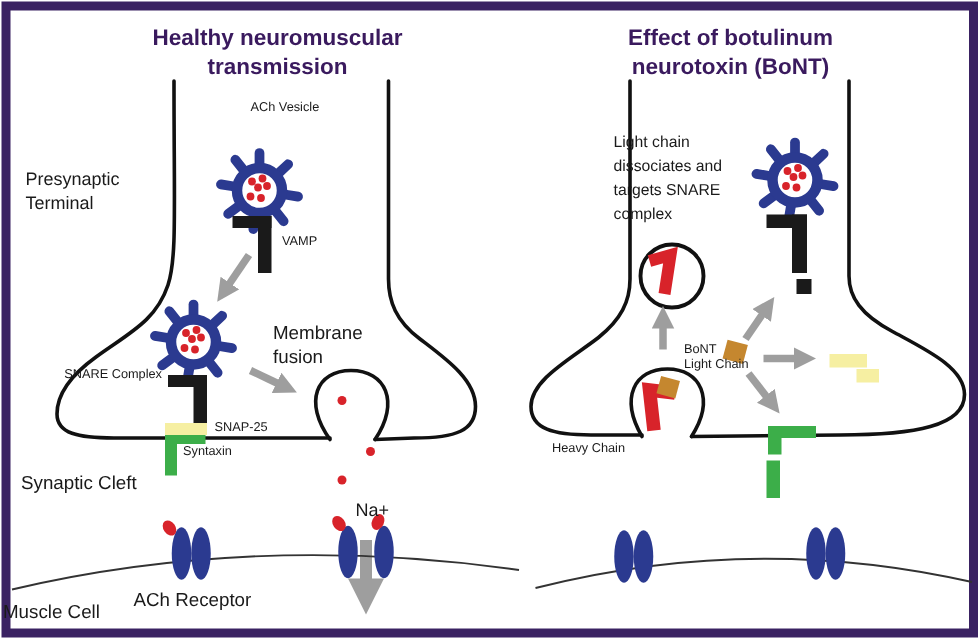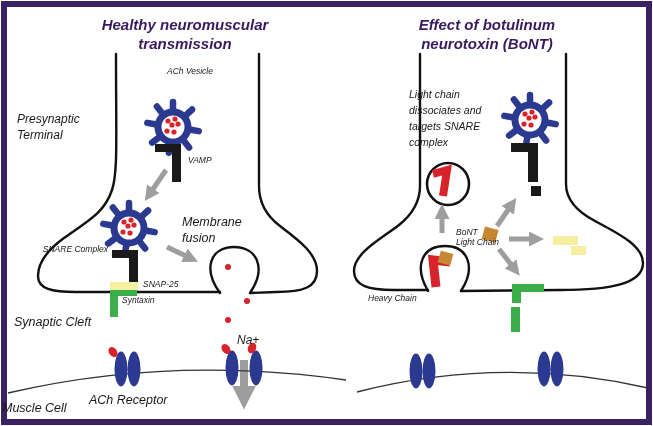--- a/index.html
+++ b/index.html
@@ -1,16 +1,16 @@
 <!DOCTYPE html>
 <html><head>
 <meta charset="utf-8">
 <style>
   html,body{margin:0;padding:0;background:#fff;}
-  .stage{width:547px;height:426px;position:relative;font-family:"Liberation Sans",sans-serif;font-style:italic;}
+  .stage{width:547px;height:426px;position:relative;font-family:"Liberation Sans",sans-serif;}
   svg{display:block;}
   text{font-family:"Liberation Sans",sans-serif;fill:#1a1a1a;}
   .title{font-size:15px;font-weight:bold;fill:#3a1a5e;}
   .lbl-md{font-size:12px;}
   .lbl-md2{font-size:12.5px;}
   .lbl-sm{font-size:8.5px;}
   .lbl-xs{font-size:10.5px;}
   .outline{fill:none;stroke:#111;stroke-width:2.4;stroke-linecap:round;}
   .muscle{fill:none;stroke:#333;stroke-width:1.3;}
   .blue{fill:#2b3a90;}

